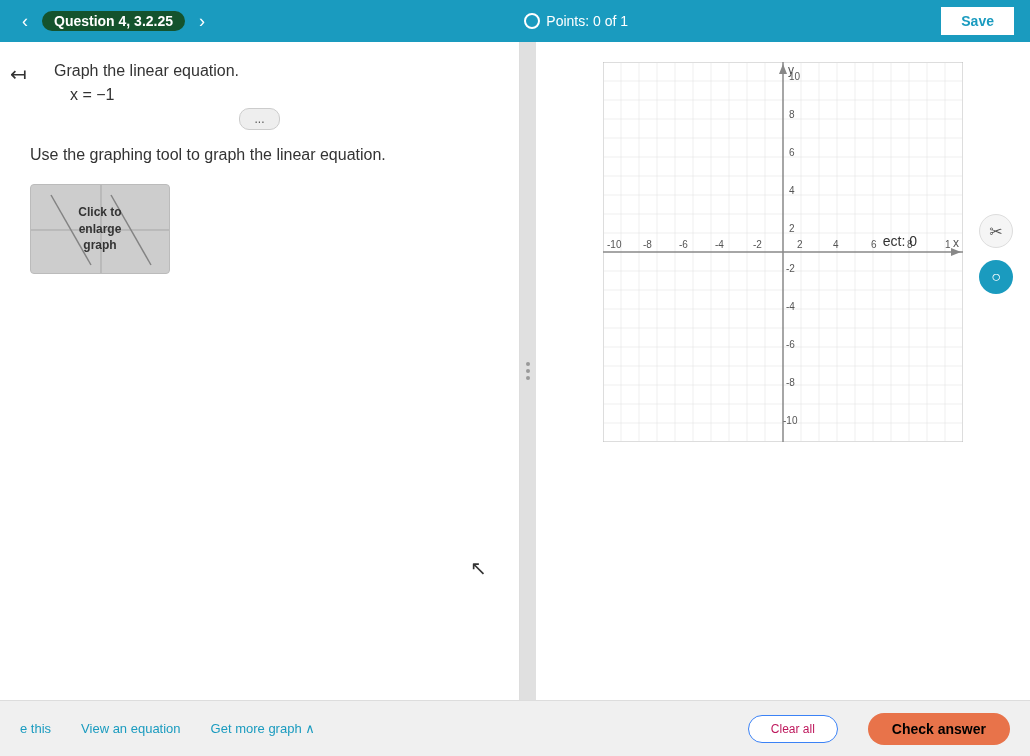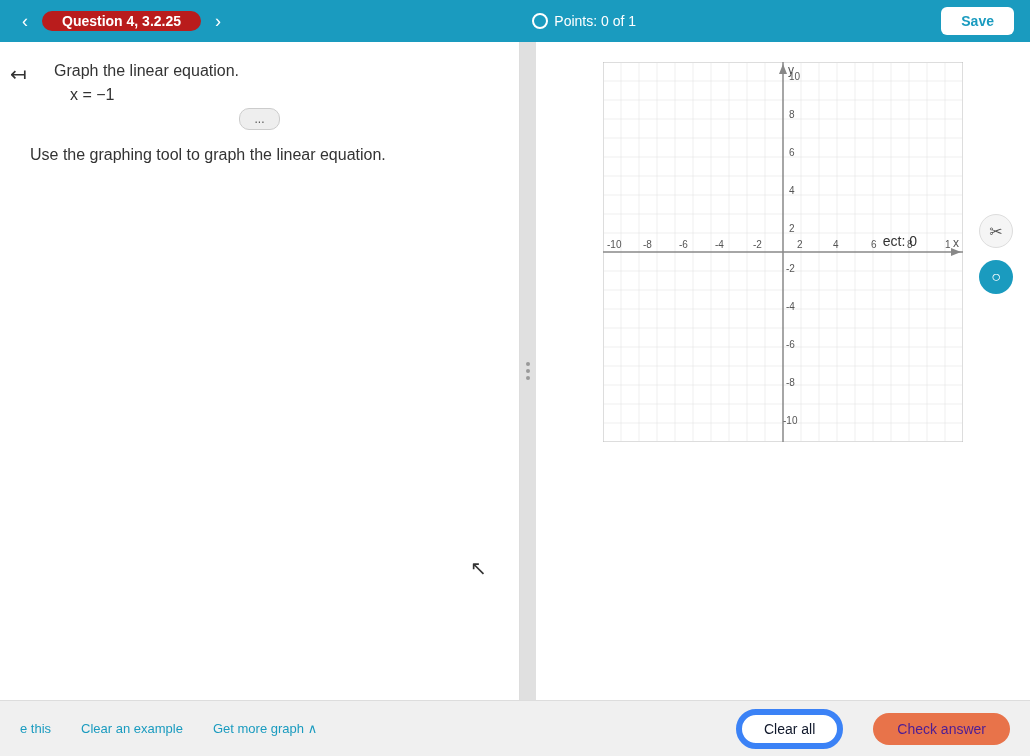--- a/index.html
+++ b/index.html
@@ -29,45 +29,45 @@
     }
     .nav-btn {
       background: none;
       border: none;
       color: white;
       font-size: 18px;
       cursor: pointer;
       padding: 2px 6px;
     }
     .question-badge {
-      background: #b91c1c;
+      background: #14532d;
       color: white;
       border-radius: 12px;
-      padding: 2px 20px;
+      padding: 2px 12px;
       font-weight: bold;
       font-size: 14px;
     }
     .points-label {
       color: white;
       font-size: 14px;
       display: flex;
       align-items: center;
       gap: 6px;
     }
     .circle-icon {
       width: 16px; height: 16px;
       border-radius: 50%;
       border: 2px solid white;
       display: inline-block;
     }
     .save-btn {
       background: white;
       color: #1a9bbf;
       border: none;
-      border-radius: 6px;
+      border-radius: 0;
       padding: 6px 20px;
       font-weight: bold;
       font-size: 14px;
       cursor: pointer;
     }
 
     
     .main-content {
       display: flex;
       height: calc(756px - 42px - 56px);
@@ -242,36 +242,36 @@
       color: #1a9bbf;
       font-size: 13px;
       cursor: pointer;
       text-decoration: none;
       background: none;
       border: none;
     }
     .bottom-spacer { flex: 1; }
     .clear-all-btn {
       background: white;
-      border: 6px solid #3b82f6;
+      border: 1px solid #3b82f6;
       border-radius: 20px;
       padding: 6px 22px;
-      font-size: 14px;
-      cursor: pointer;
-      color: #0f172a;
+      font-size: 12px;
+      cursor: pointer;
+      color: #be185d;
     }
     .check-answer-btn {
       background: #e8734a;
       border: none;
       border-radius: 20px;
       padding: 8px 24px;
       font-size: 14px;
       cursor: pointer;
-      color: #4c1d95;
-      font-weight: normal;
+      color: #000000;
+      font-weight: bold;
     }
 
     .cursor-arrow {
       position: absolute;
       bottom: 120px;
       left: 470px;
       font-size: 20px;
       color: #333;
     }
   </style>
@@ -297,20 +297,36 @@
     <span class="back-arrow">↤</span>
     <p class="question-text">Graph the linear equation.</p>
     <p class="equation">x = −1</p>
 
     <div class="hint-container">
       <button class="hint-btn">...</button>
     </div>
 
     <p class="instruction-text">Use the graphing tool to graph the linear equation.</p>
 
+    <div class="graph-thumbnail">
+
+      <svg class="thumbnail-lines" width="140" height="90" viewBox="0 0 140 90">
+
+        <line x1="70" y1="0" x2="70" y2="90" stroke="#999" stroke-width="1"></line>
+        <line x1="0" y1="45" x2="140" y2="45" stroke="#999" stroke-width="1"></line>
+
+        <line x1="20" y1="10" x2="60" y2="80" stroke="#666" stroke-width="1.5"></line>
+        <line x1="80" y1="10" x2="120" y2="80" stroke="#666" stroke-width="1.5"></line>
+
+        <rect x="0" y="0" width="140" height="90" fill="rgba(200,200,200,0.3)"></rect>
+      </svg>
+      <span class="thumbnail-label" style="white-space:pre-line;">Click to
+enlarge
+graph</span>
+    </div>
 
     <div class="cursor-arrow">↖</div>
   </div>
 
   <div class="divider">
     <div class="divider-dots">
       <div class="divider-dot"></div>
       <div class="divider-dot"></div>
       <div class="divider-dot"></div>
     </div>
@@ -427,18 +443,18 @@
 
       
       <div class="ect-label">ect: 0</div>
     </div>
   </div>
 
 </div>
 
 <div class="bottom-bar">
   <span class="bottom-link">e this</span>
-  <button class="bottom-link">Clear an example</button>
+  <button class="bottom-link">View an equation</button>
   <button class="bottom-link">Get more graph ∧</button>
   <div class="bottom-spacer"></div>
   <button class="clear-all-btn">Clear all</button>
   <button class="check-answer-btn">Check answer</button>
 </div>
 
 </body></html>

